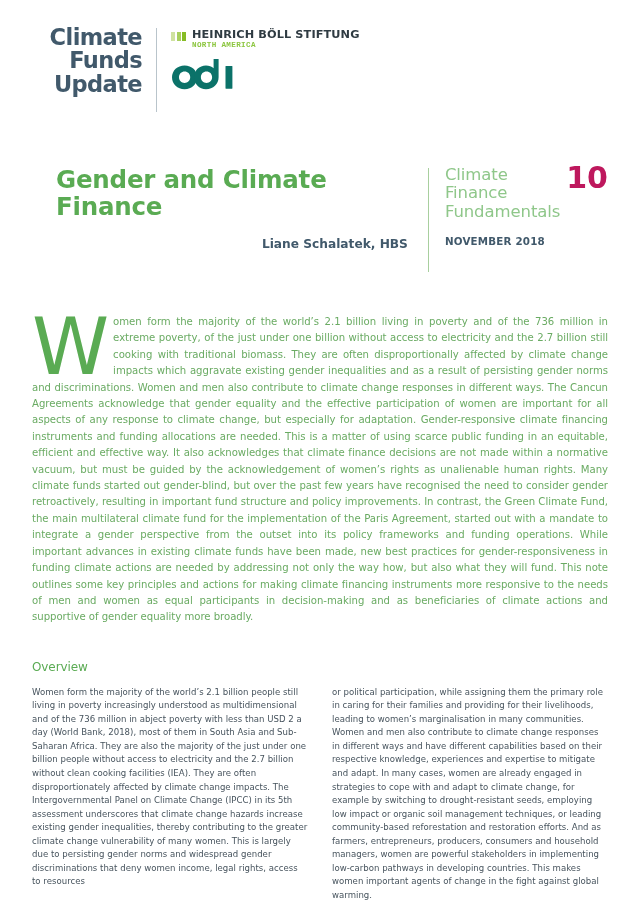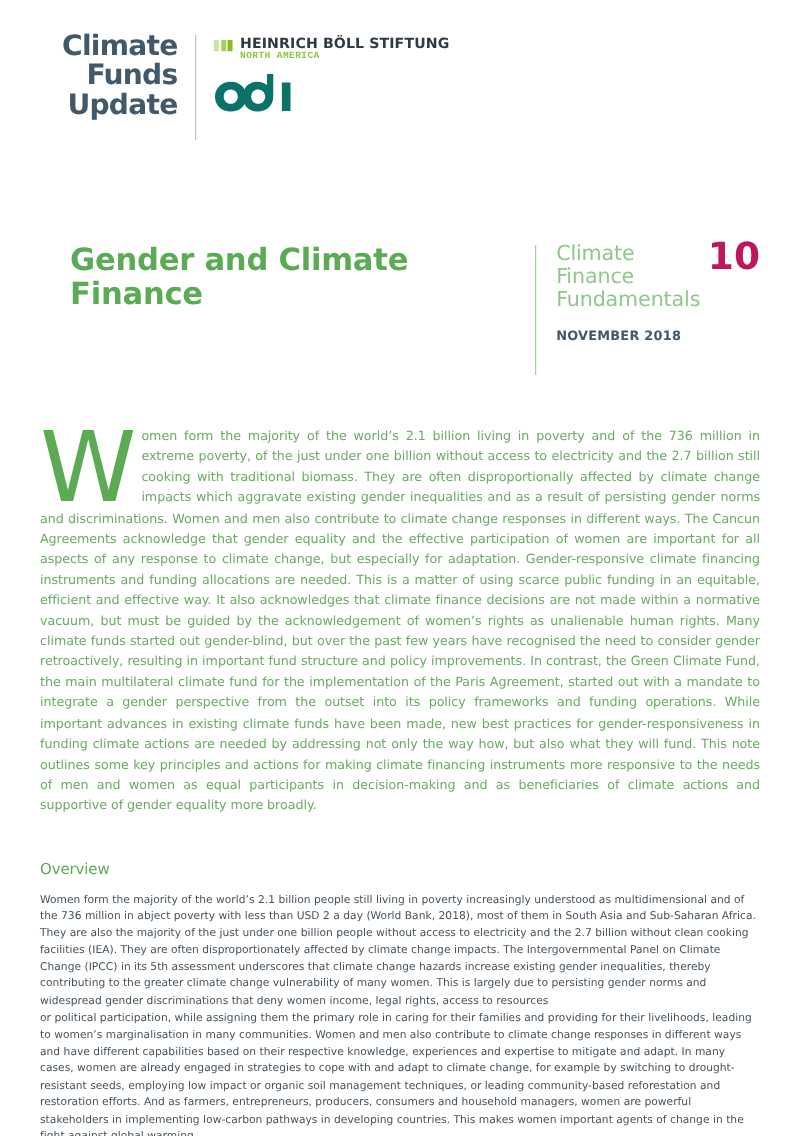--- a/index.html
+++ b/index.html
@@ -92,21 +92,21 @@
   }
   .odi-logo {
     margin-top: 9px;
     display: block;
   }
 
   
   .titleblock {
     display: flex;
     align-items: flex-start;
-    margin-top: 76px;
+    margin-top: 48px;
     height: 112px;
   }
   .title-left {
     flex: 1 1 auto;
     padding-right: 20px;
     text-align: right;
   }
   .doc-title {
     font-family: "DejaVu Sans", sans-serif;
     font-weight: bold;
@@ -195,21 +195,21 @@
   .section-heading {
     font-family: "DejaVu Sans", sans-serif;
     font-size: 12px;
     font-weight: normal;
     color: #5aab53;
     margin: 0 0 12px 0;
     letter-spacing: -0.1px;
   }
   .columns {
     display: flex;
-    flex-direction: column;
+    gap: 24px;
   }
   .col {
     flex: 1 1 0;
     font-family: "DejaVu Sans", sans-serif;
     font-size: 8.55px;
     line-height: 13.55px;
     color: #46535d;
     letter-spacing: 0.02px;
   }
   .col p { margin: 0; }
@@ -254,20 +254,21 @@
         </svg>
       </div>
 
     </div>
   </div>
 
   <div class="titleblock">
 
     <div class="title-left">
       <h1 class="doc-title">Gender and Climate Finance</h1>
+      <div class="doc-author">Liane Schalatek, HBS</div>
     </div>
 
     <div class="title-divider"></div>
 
     <div class="title-right">
       <div class="series-row">
         <div class="series-name">
           <span>Climate</span>
           <span>Finance</span>
           <span>Fundamentals</span>

